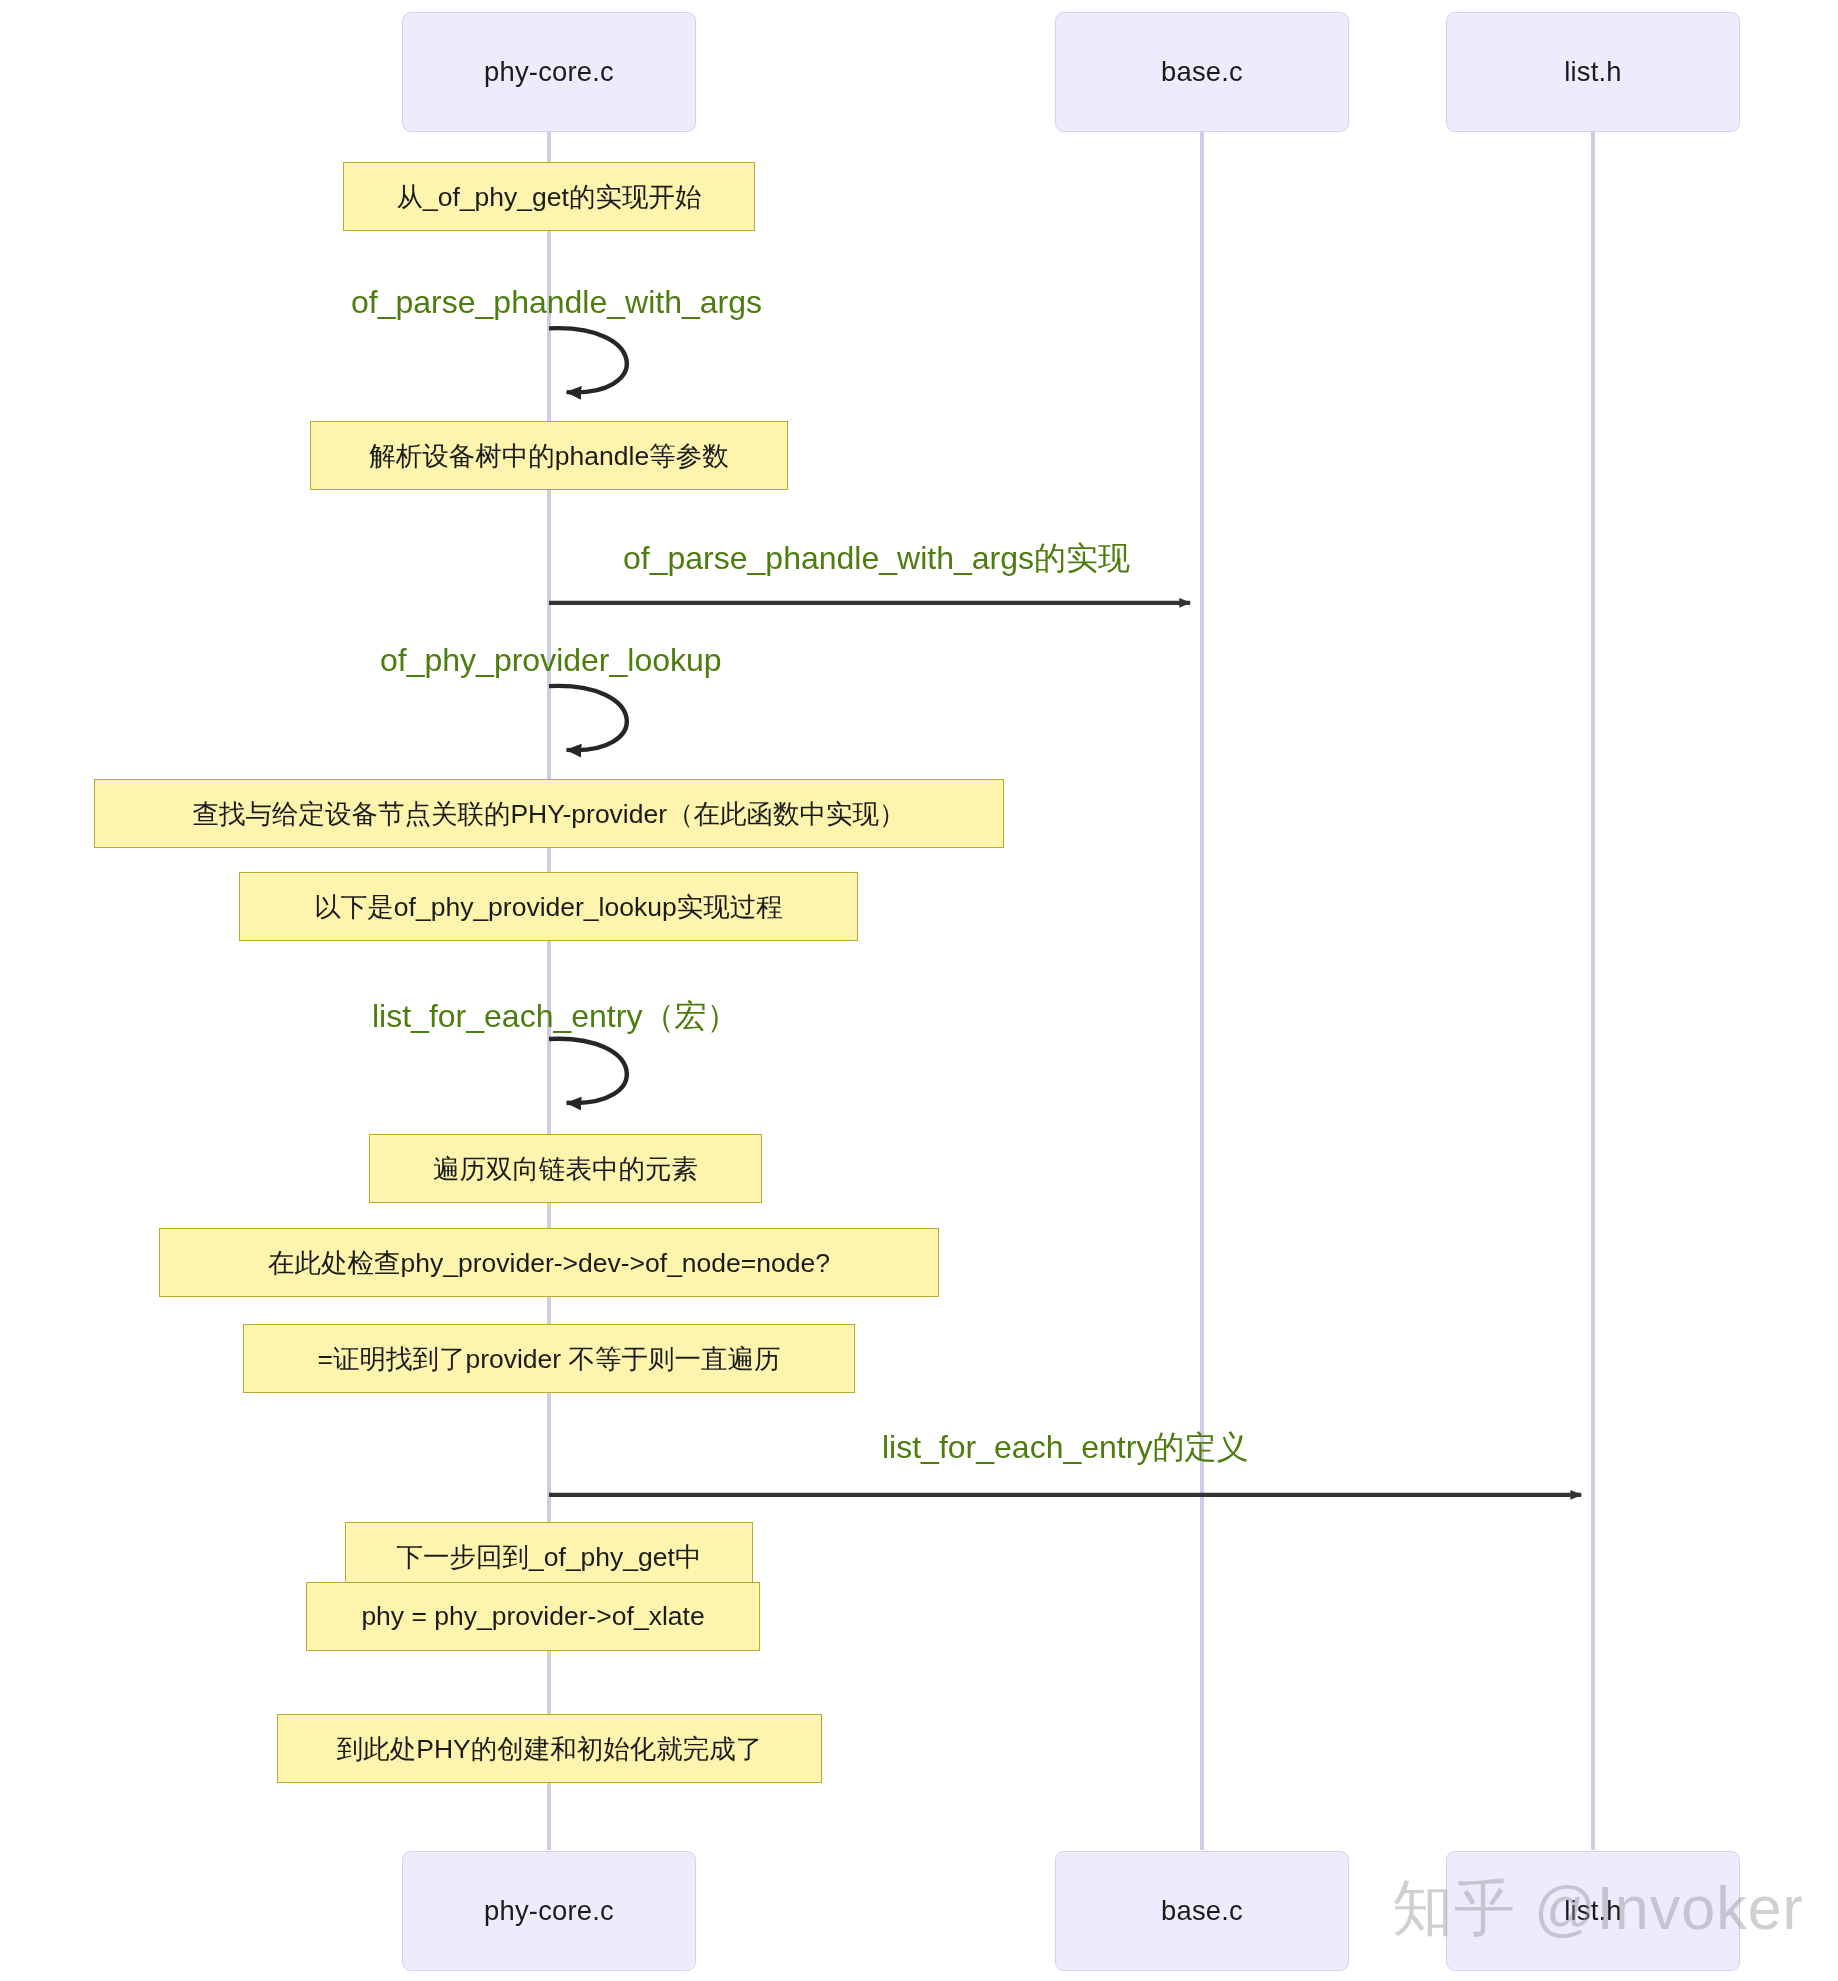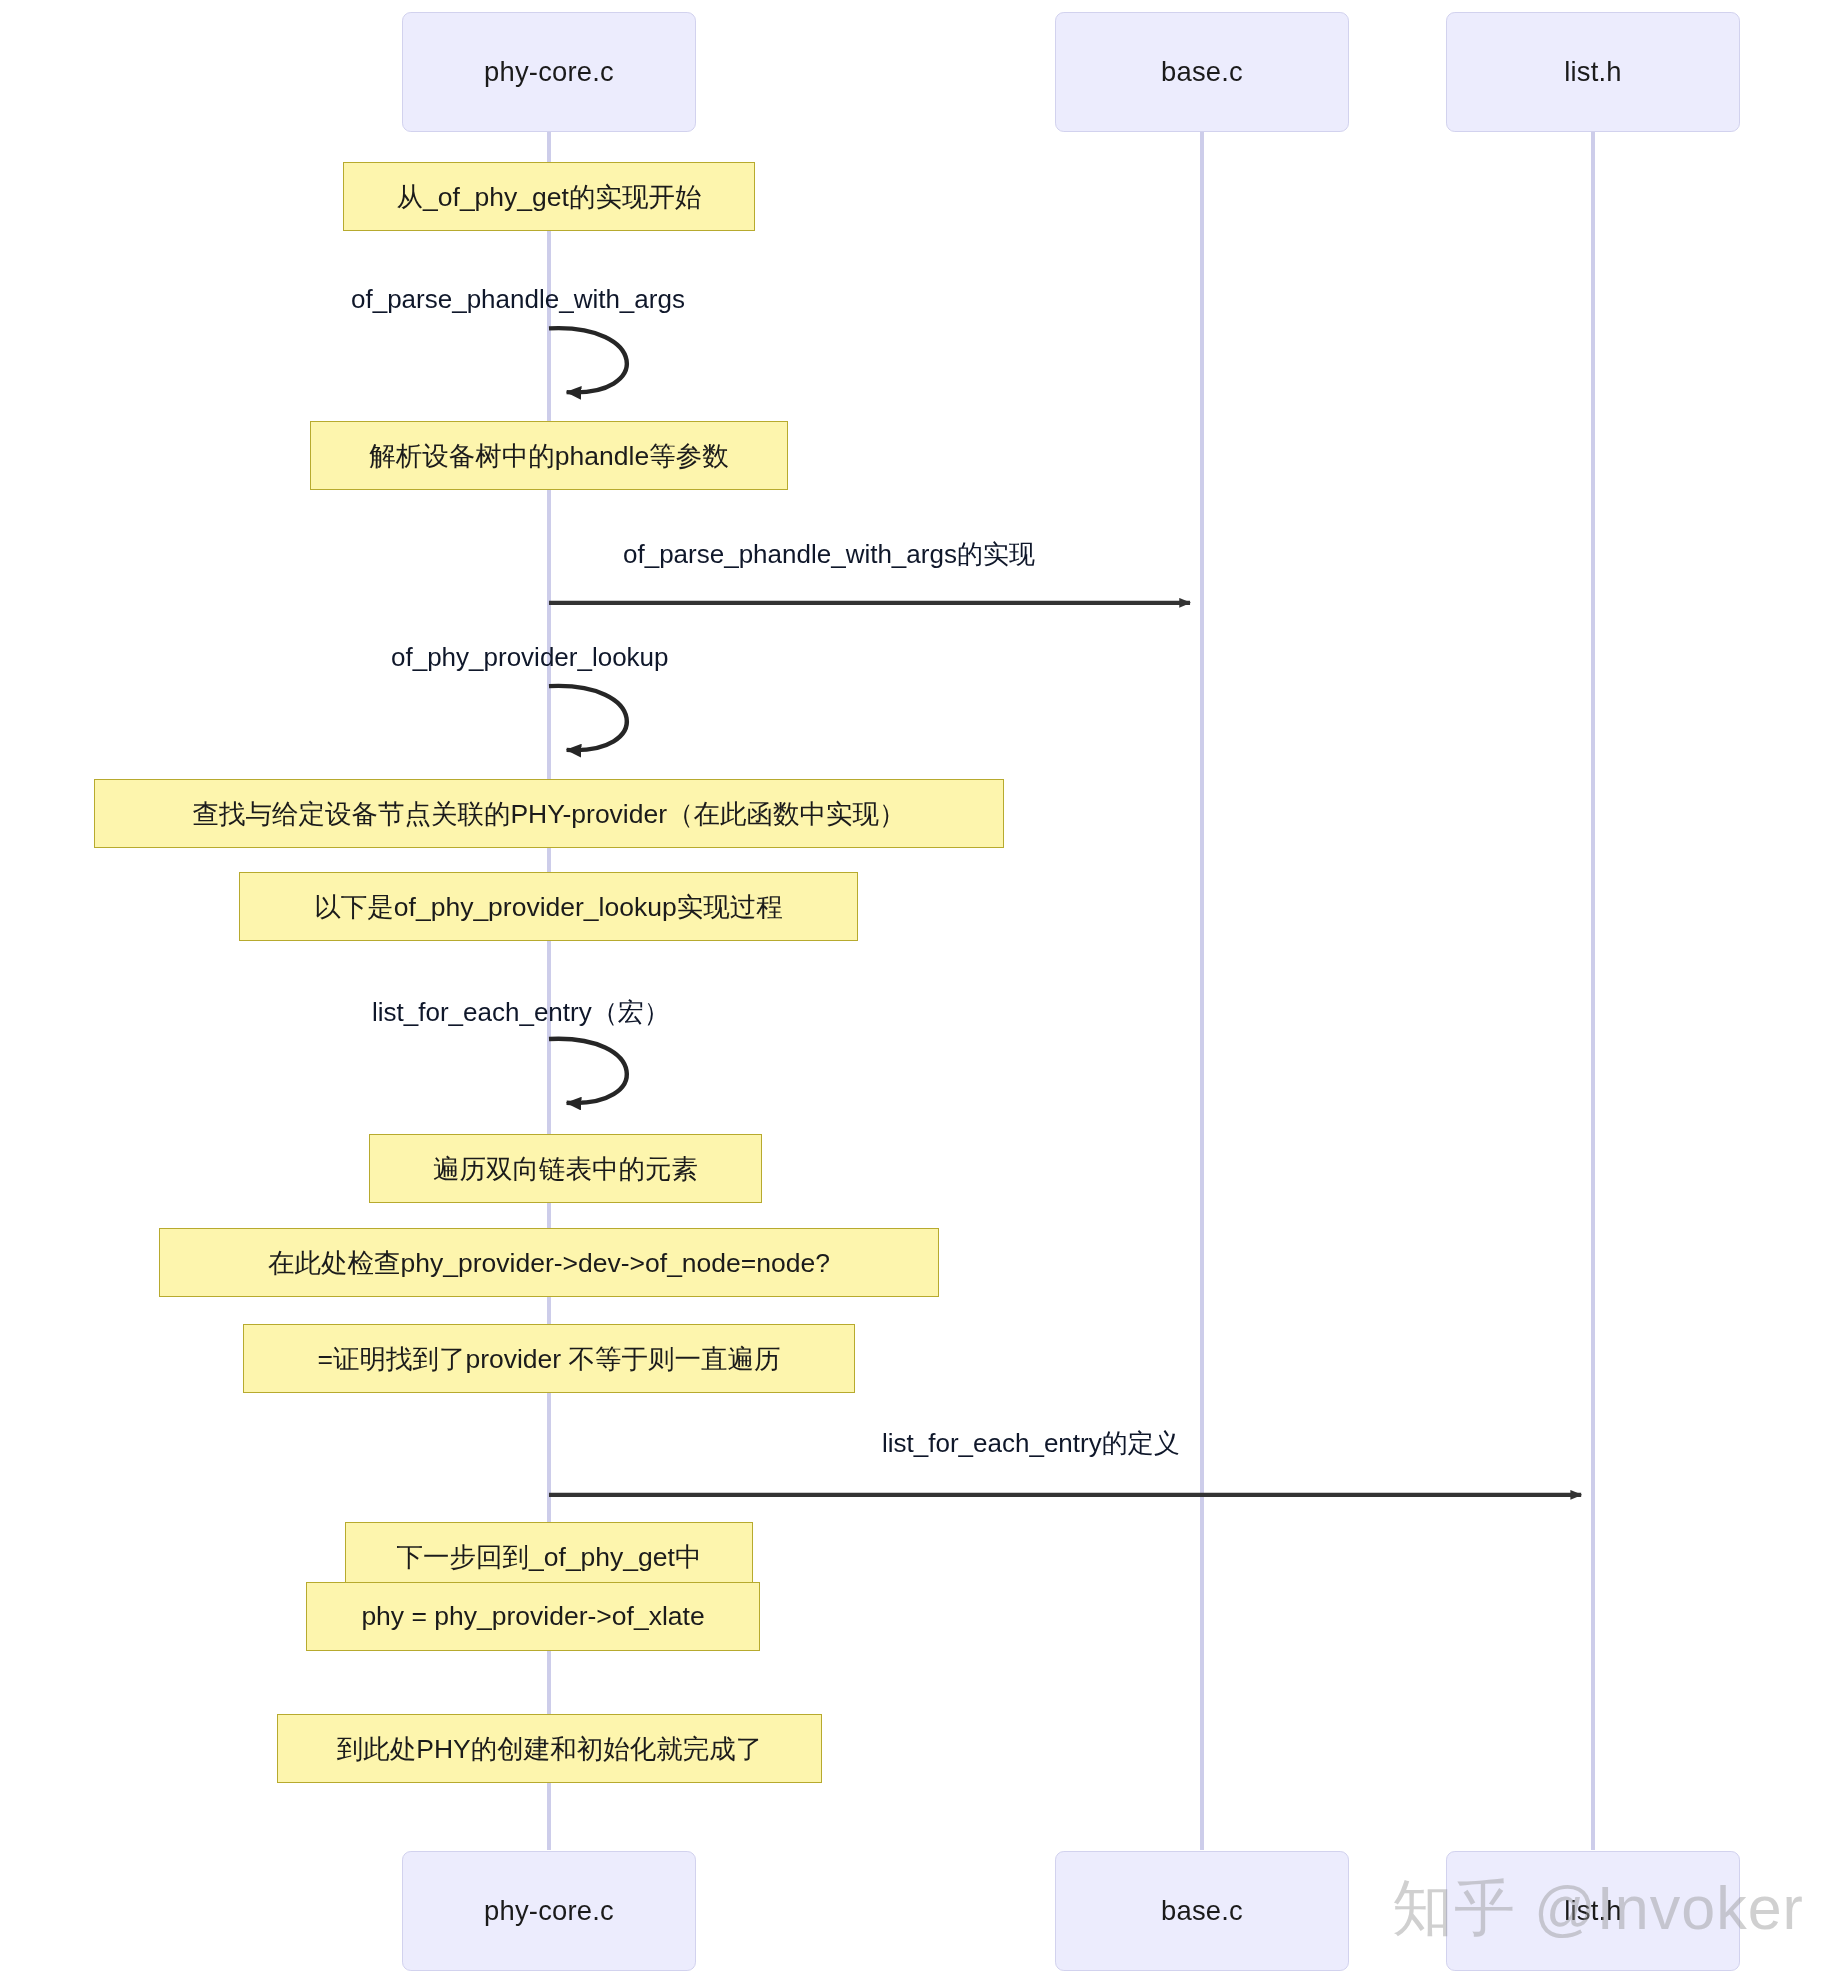--- a/index.html
+++ b/index.html
@@ -56,22 +56,22 @@
     color: #1b1b1b;
     font-size: 26.5px;
     white-space: nowrap;
     padding: 0 19px;
     z-index: 5;
   }
 
   
   .msg-label {
     position: absolute;
-    color: #0f172a;
-    font-size: 26px;
+    color: #4d7c0f;
+    font-size: 32px;
     white-space: nowrap;
     z-index: 3;
     text-align: left;
   }
 
   
   #arrows {
     position: absolute;
     left: 0;
     top: 0;
@@ -148,21 +148,21 @@
     <span>base.c</span>
   </div>
   <div class="participant" style="left:1446px; top:1851px; width:294px; height:120px;">
     <span>list.h</span>
   </div>
 
   <div class="msg-label" style="left:351px; top:284px;">of_parse_phandle_with_args</div>
 
   <div class="msg-label" style="left:623px; top:537px;">of_parse_phandle_with_args的实现</div>
 
-  <div class="msg-label" style="left:380px; top:642px;margin-left:11px;">of_phy_provider_lookup</div>
+  <div class="msg-label" style="left:380px; top:642px;">of_phy_provider_lookup</div>
 
   <div class="msg-label" style="left:372px; top:995px;">list_for_each_entry（宏）</div>
 
   <div class="msg-label" style="left:882px; top:1426px;">list_for_each_entry的定义</div>
 
   <div class="note" style="left:343px; top:162px; width:412px; height:69px;">
     <span>从_of_phy_get的实现开始</span>
   </div>
 
   <div class="note" style="left:310px; top:421px; width:478px; height:69px;">

